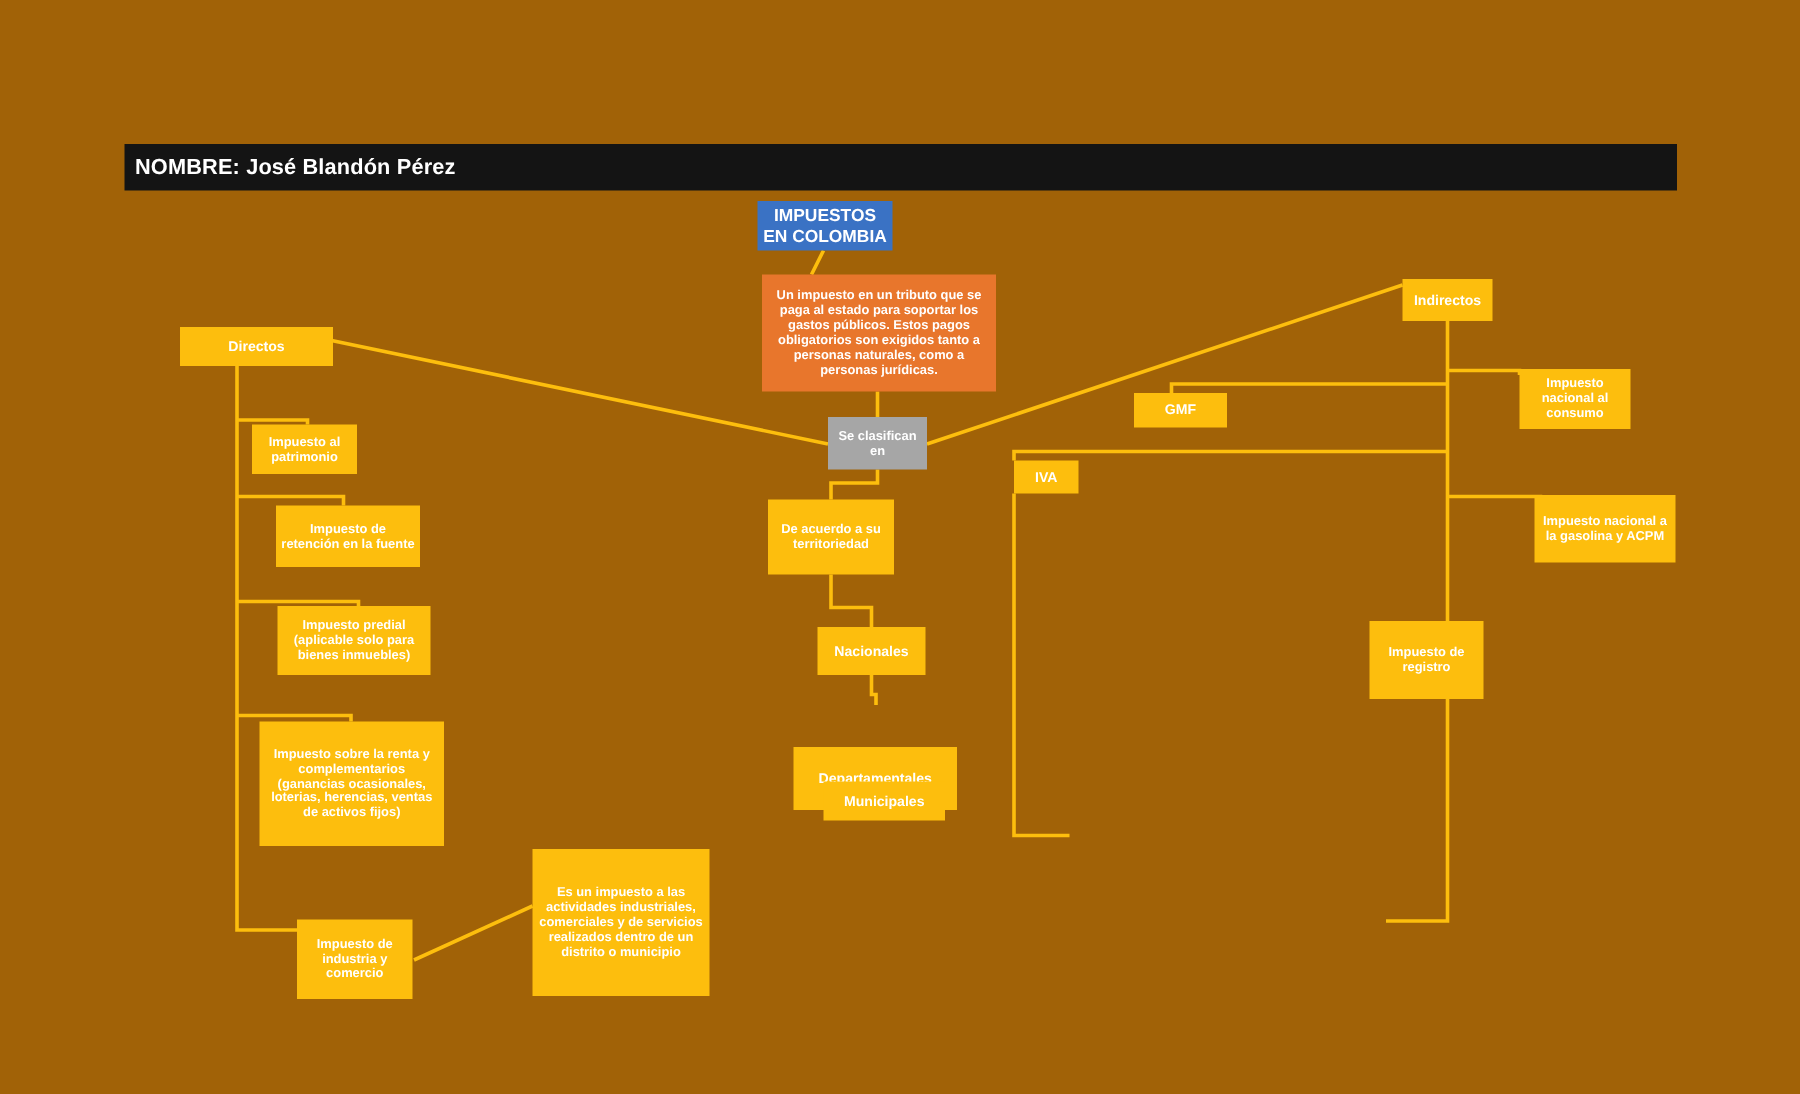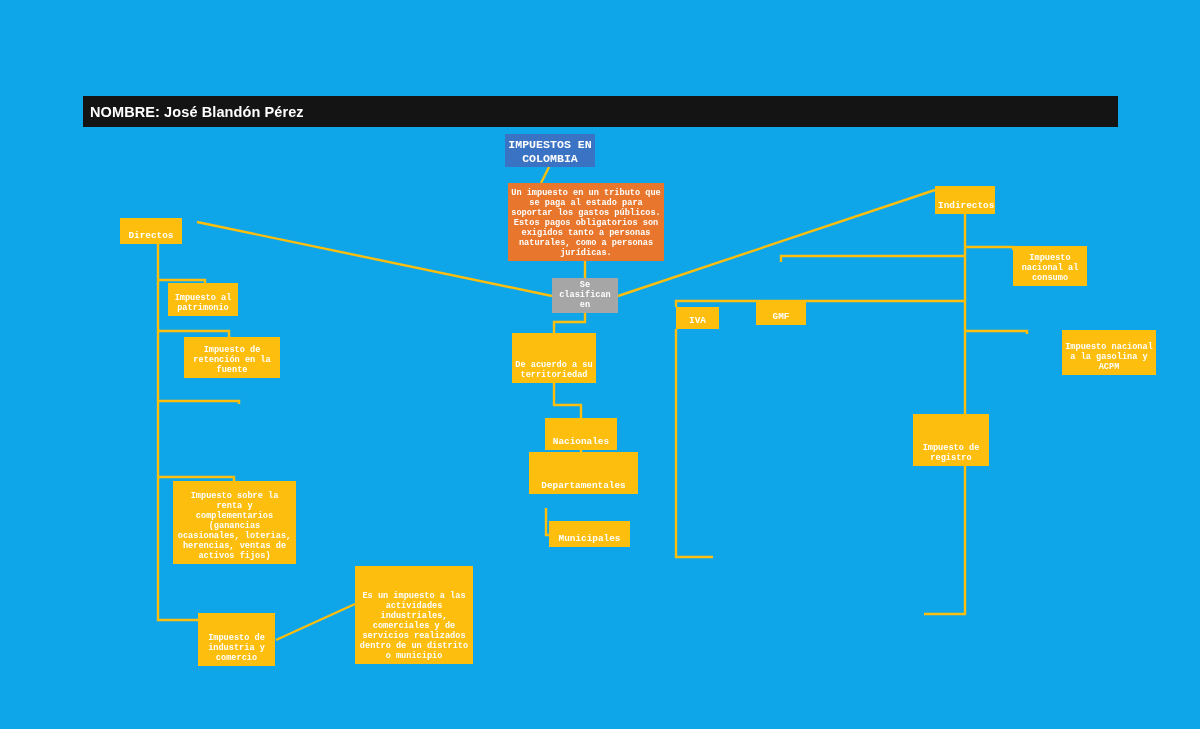--- a/index.html
+++ b/index.html
@@ -8,21 +8,21 @@
     padding: 0;
     background: #ffffff;
   }
   body {
     font-family: "Liberation Sans", sans-serif;
   }
   #canvas {
     position: relative;
     width: 1200px;
     height: 729px;
-    background: #0ea5e9;
+    background: #a16207;
     overflow: hidden;
   }
   
   #name-bar {
     position: absolute;
     left: 83px;
     top: 96px;
     width: 1035px;
     height: 31px;
     background: #141414;
@@ -46,28 +46,27 @@
     width: 1200px;
     height: 729px;
     pointer-events: none;
   }
 
   
   .node {
     position: absolute;
     box-sizing: border-box;
     display: flex;
-    align-items: flex-end;
+    align-items: center;
     justify-content: center;
     text-align: center;
     color: #ffffff;
     line-height: 1.16;
     padding: 2px 3px;
     overflow: hidden;
-    font-family: Liberation Mono, monospace;
   }
   .node .lbl { display: block; width: 100%; }
   .amber  { background: #fdbe0d; }
   .blue   { background: #3a72c4; }
   .gray   { background: #a6a6a6; }
   .orange { background: #e8762c; }
   .f8  { font-size: 8.6px;  font-weight: bold; }
   .f9  { font-size: 9.4px;  font-weight: bold; }
   .f11 { font-size: 11.6px; font-weight: bold; }
 </style>
@@ -132,40 +131,43 @@
   </div>
 
   <div class="node amber f8" style="left:512px; top:333px; width:84px; height:50px;">
     <span class="lbl">De acuerdo a su territoriedad</span>
   </div>
 
   <div class="node amber f9" style="left:545px; top:418px; width:72px; height:32px;">
     <span class="lbl">Nacionales</span>
   </div>
 
-  <div class="node amber f9" style="left:529px; top:452px; width:109px; height:42px;">
+  <div class="node amber f9" style="left:529px; top:498px; width:109px; height:42px;">
     <span class="lbl">Departamentales</span>
   </div>
 
   <div class="node amber f9" style="left:549px; top:521px; width:81px; height:26px;">
     <span class="lbl">Municipales</span>
   </div>
 
-  <div class="node amber f9" style="left:120px; top:218px; width:62px; height:26px;">
+  <div class="node amber f9" style="left:120px; top:218px; width:102px; height:26px;">
     <span class="lbl">Directos</span>
   </div>
 
   <div class="node amber f8" style="left:168px; top:283px; width:70px; height:33px;">
     <span class="lbl">Impuesto al patrimonio</span>
   </div>
 
   <div class="node amber f8" style="left:184px; top:337px; width:96px; height:41px;">
     <span class="lbl">Impuesto de retención en la fuente</span>
   </div>
 
+  <div class="node amber f8" style="left:185px; top:404px; width:102px; height:46px;">
+    <span class="lbl">Impuesto predial (aplicable solo para bienes inmuebles)</span>
+  </div>
 
   <div class="node amber f8" style="left:173px; top:481px; width:123px; height:83px;">
     <span class="lbl">Impuesto sobre la renta y complementarios (ganancias ocasionales, loterias, herencias, ventas de activos fijos)</span>
   </div>
 
   <div class="node amber f8" style="left:355px; top:566px; width:118px; height:98px;">
     <span class="lbl">Es un impuesto a las actividades industriales, comerciales y de servicios realizados dentro de un distrito o municipio</span>
   </div>
 
   <div class="node amber f8" style="left:198px; top:613px; width:77px; height:53px;">
@@ -173,25 +175,25 @@
   </div>
 
   <div class="node amber f9" style="left:935px; top:186px; width:60px; height:28px;">
     <span class="lbl">Indirectos</span>
   </div>
 
   <div class="node amber f8" style="left:1013px; top:246px; width:74px; height:40px;">
     <span class="lbl">Impuesto nacional al consumo</span>
   </div>
 
-  <div class="node amber f8" style="left:1023px; top:330px; width:94px; height:45px;margin-left:39px;">
+  <div class="node amber f8" style="left:1023px; top:330px; width:94px; height:45px;">
     <span class="lbl">Impuesto nacional a la gasolina y ACPM</span>
   </div>
 
-  <div class="node amber f9" style="left:756px; top:262px; width:50px; height:23px;margin-top:40px;">
+  <div class="node amber f9" style="left:756px; top:262px; width:62px; height:23px;">
     <span class="lbl">GMF</span>
   </div>
 
   <div class="node amber f9" style="left:676px; top:307px; width:43px; height:22px;">
     <span class="lbl">IVA</span>
   </div>
 
 
   <div class="node amber f8" style="left:913px; top:414px; width:76px; height:52px;">
     <span class="lbl">Impuesto de registro</span>

